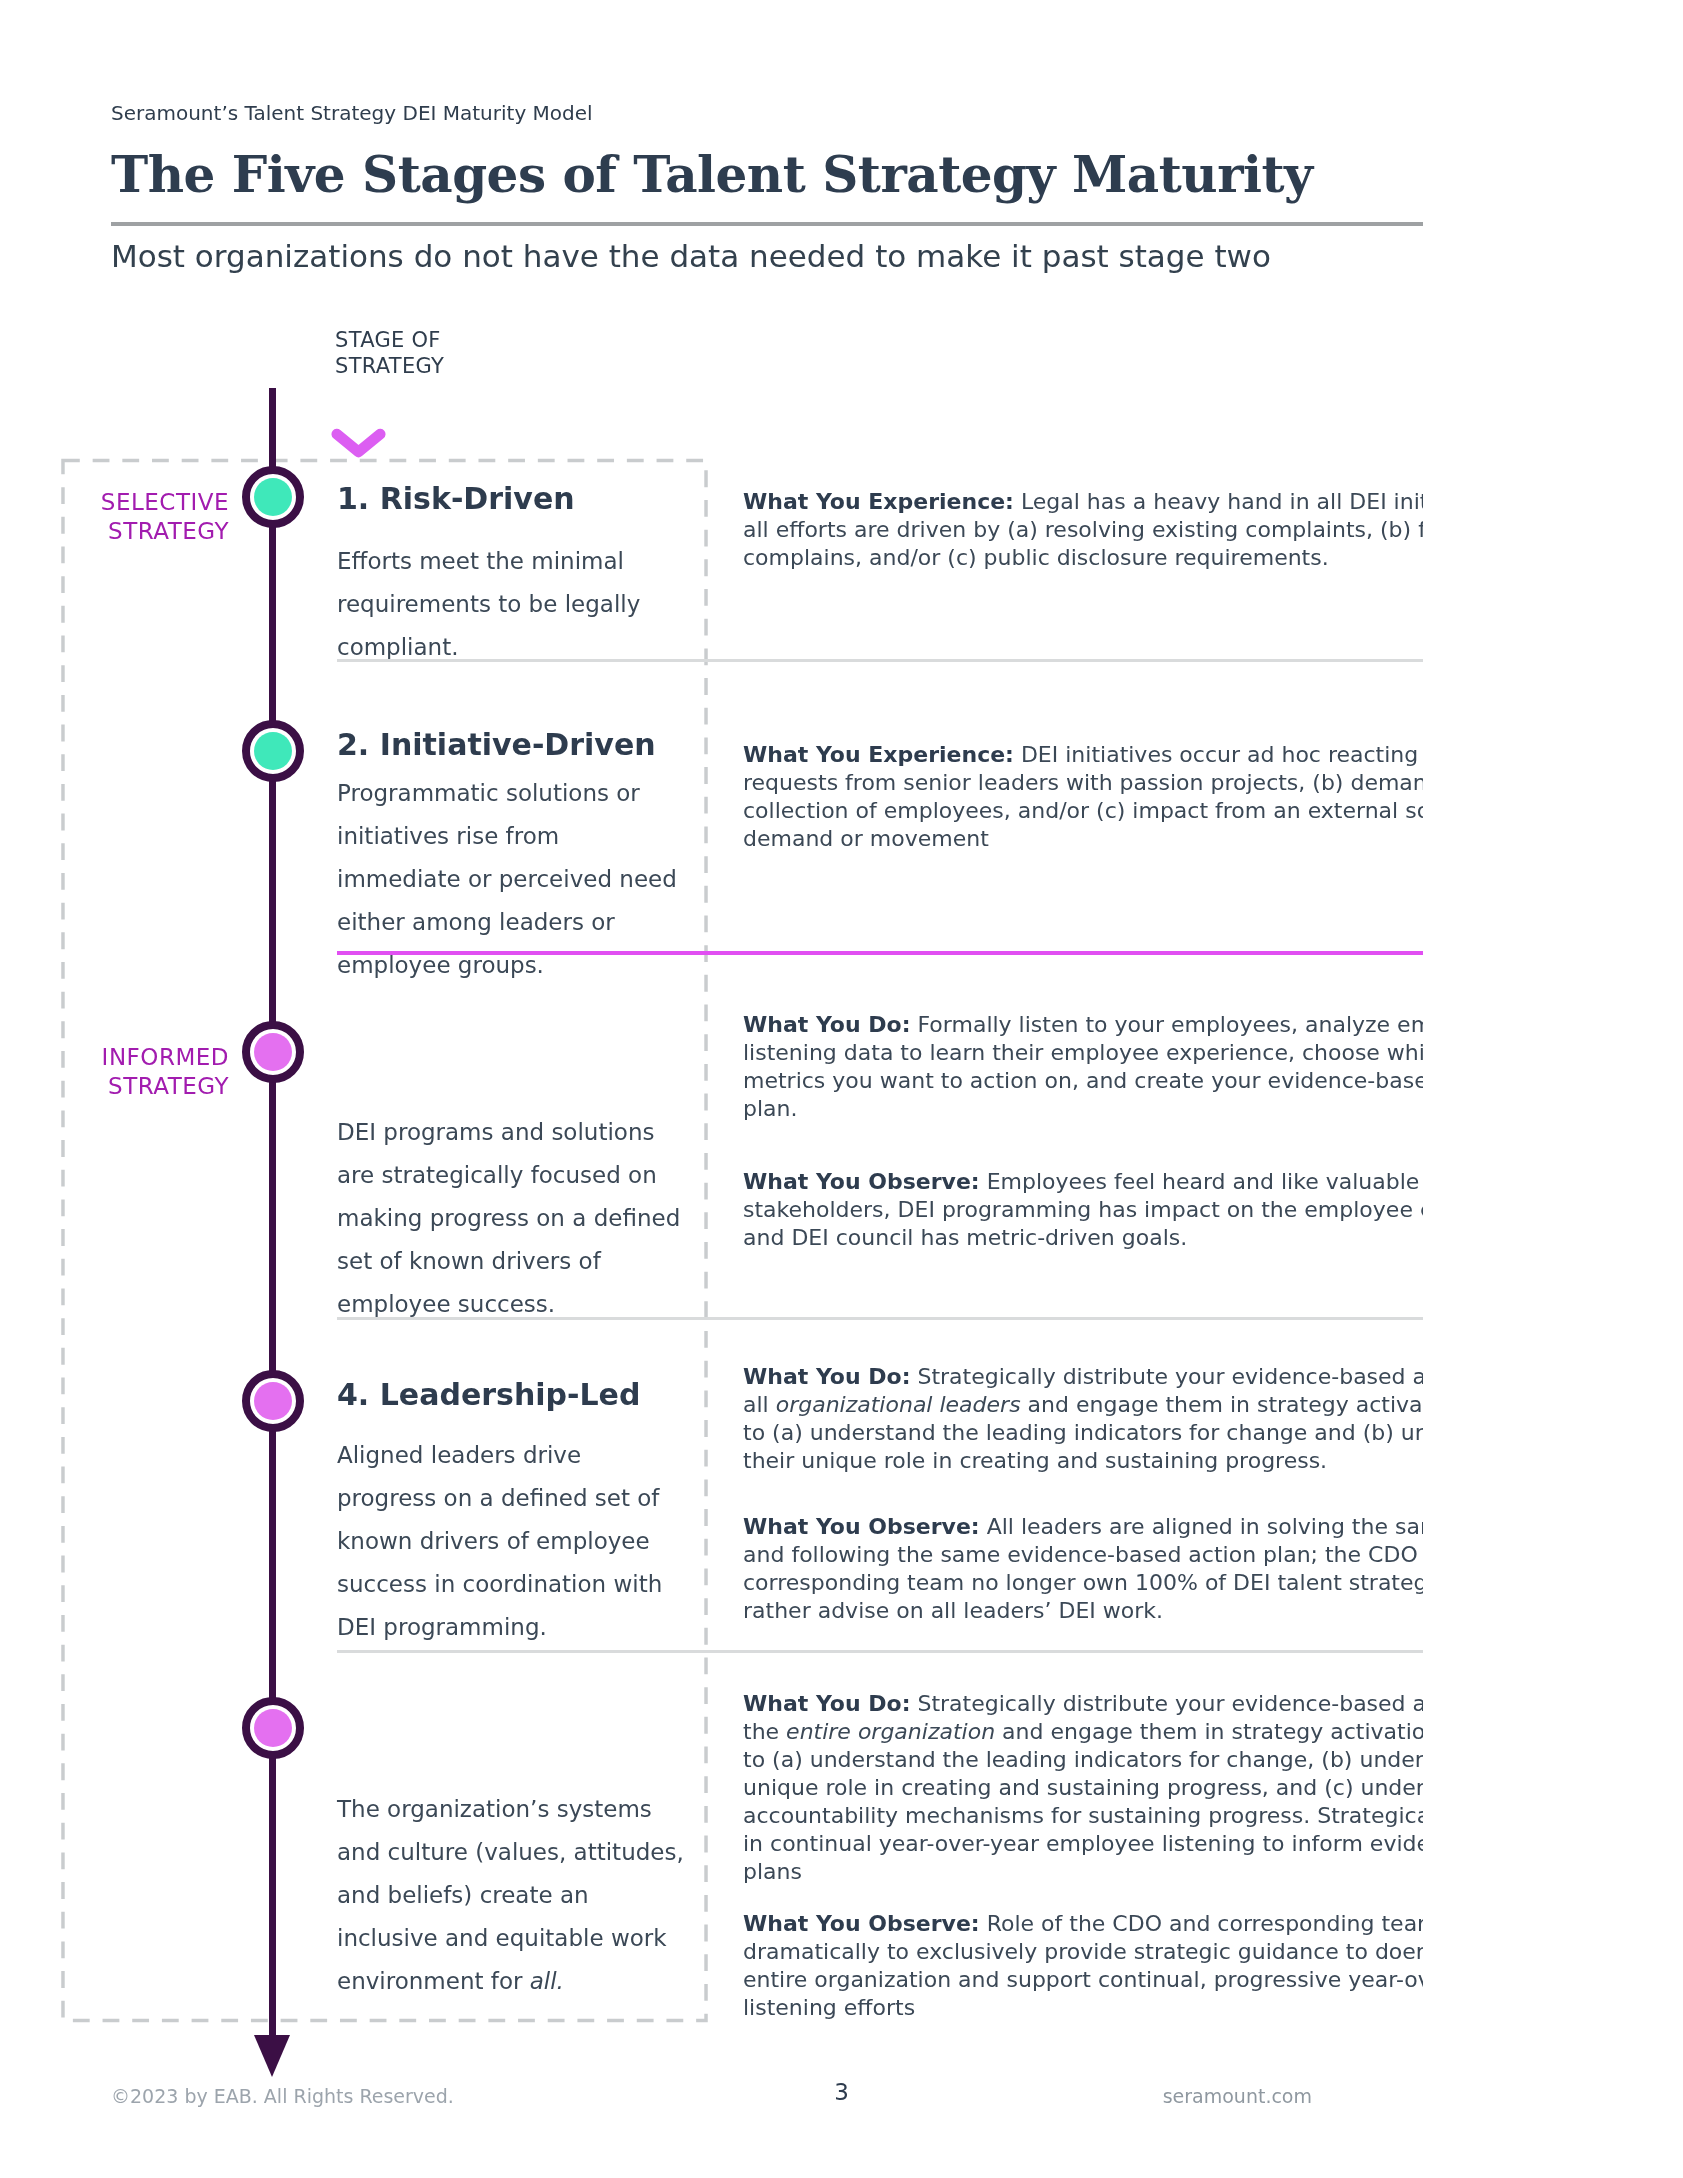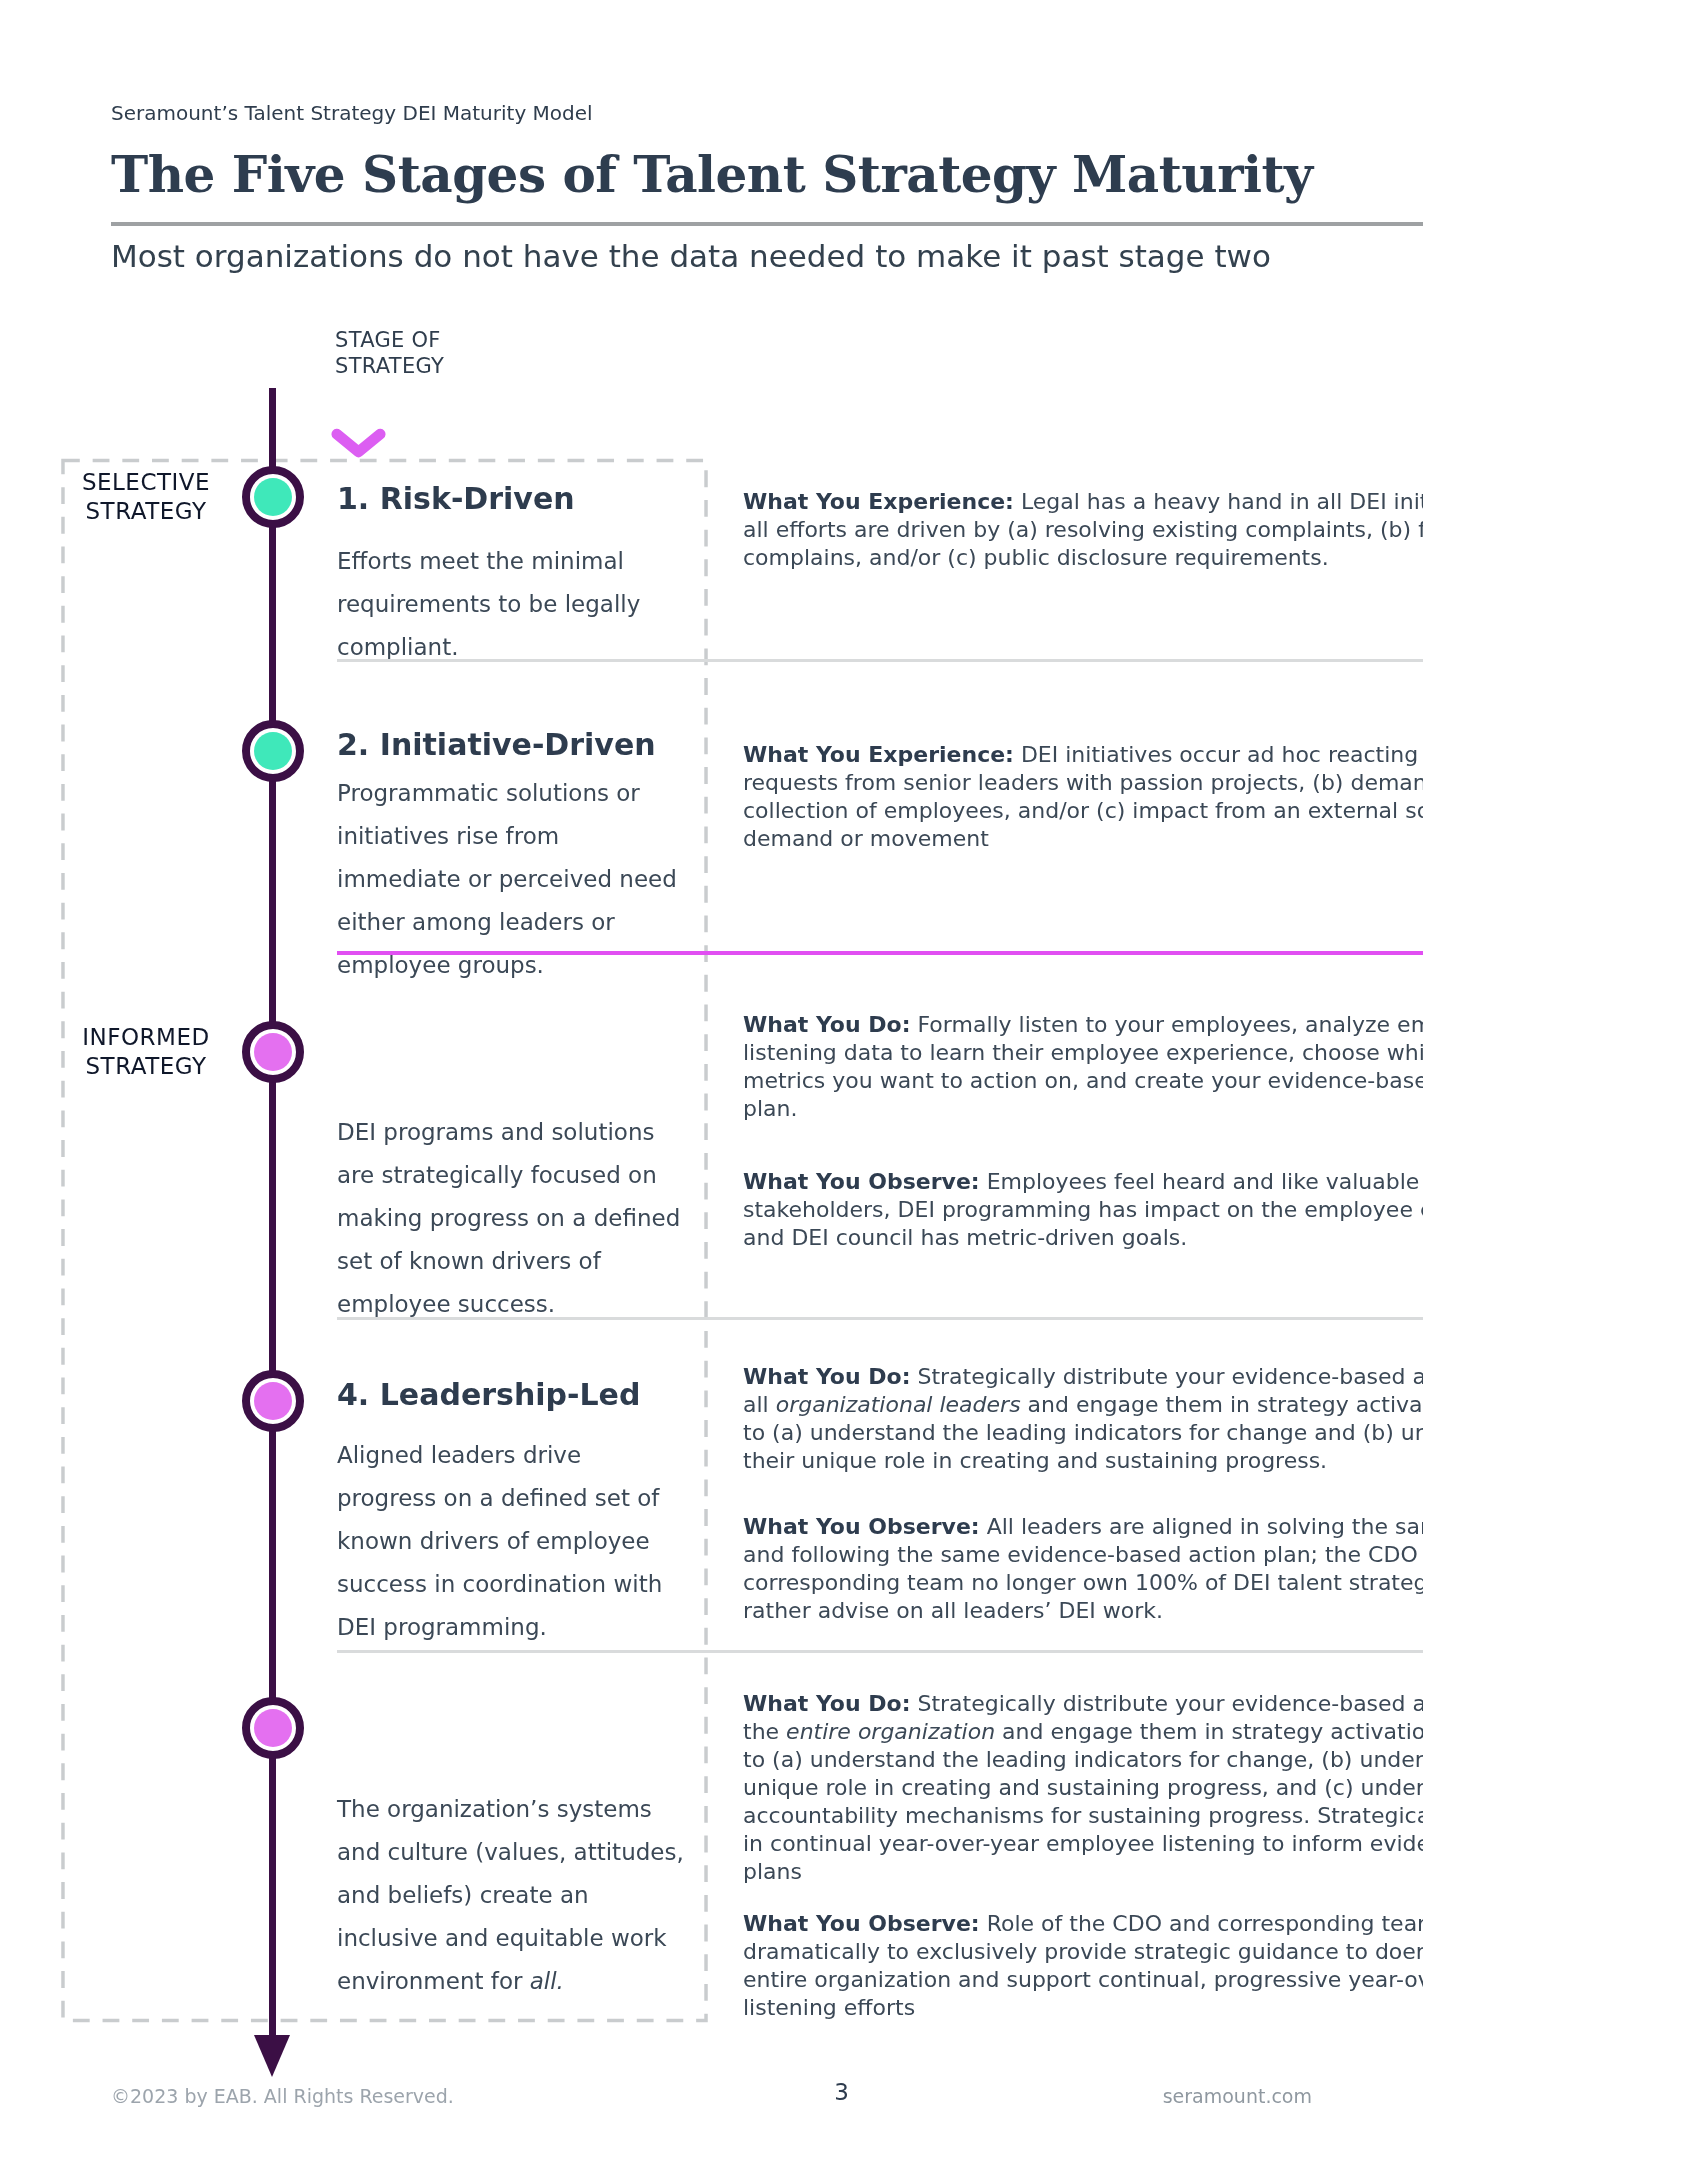--- a/index.html
+++ b/index.html
@@ -20,22 +20,22 @@
 
   .tline{position:absolute;left:269px;top:388px;width:7px;height:1653px;background:#3B0F45;}
   .tarrow{position:absolute;left:254px;top:2035px;width:0;height:0;
           border-left:18px solid transparent;border-right:18px solid transparent;
           border-top:42px solid #3B0F45;}
 
   .marker{position:absolute;left:242px;width:46px;height:46px;border:8px solid #3B0F45;
           border-radius:50%;background:#ffffff;display:flex;align-items:center;justify-content:center;}
   .marker .dot{width:38px;height:38px;border-radius:50%;}
 
-  .glabel{position:absolute;left:63px;width:166px;text-align:center;font-size:23px;
-          line-height:29px;color:#0f172a;letter-spacing:0.5px;}
+  .glabel{position:absolute;left:63px;width:166px;text-align:right;font-size:23px;
+          line-height:29px;color:#a21caf;letter-spacing:0.5px;margin-top:20px;}
 
   .stitle{position:absolute;left:337px;width:371px;font-size:30px;line-height:38px;
           font-weight:bold;color:#2E3C4E;}
   .sdesc{position:absolute;left:337px;width:347px;font-size:23px;line-height:43px;color:#3B4856;}
 
   .hrule{position:absolute;left:337px;width:1249px;height:3px;}
   .hrule.gray{background:#D9DBDC;}
   .hrule.magenta{background:#E14FF2;height:4px;}
 
   .rblock{position:absolute;left:743px;width:824px;font-size:22px;line-height:28px;color:#3B4856;}

